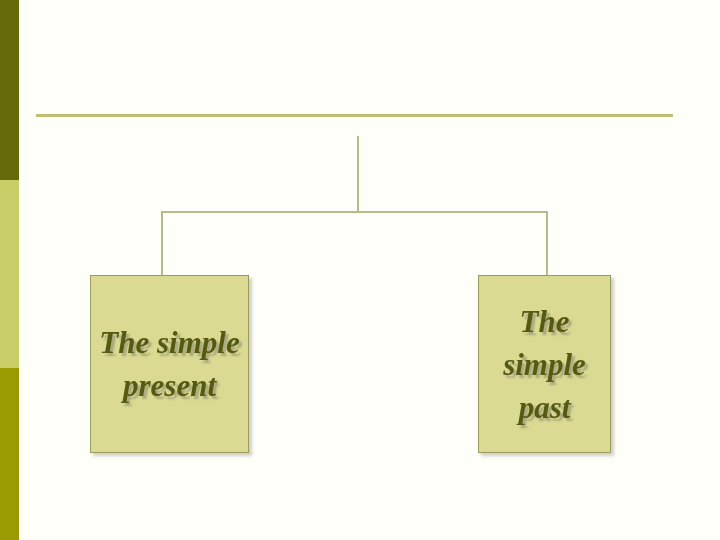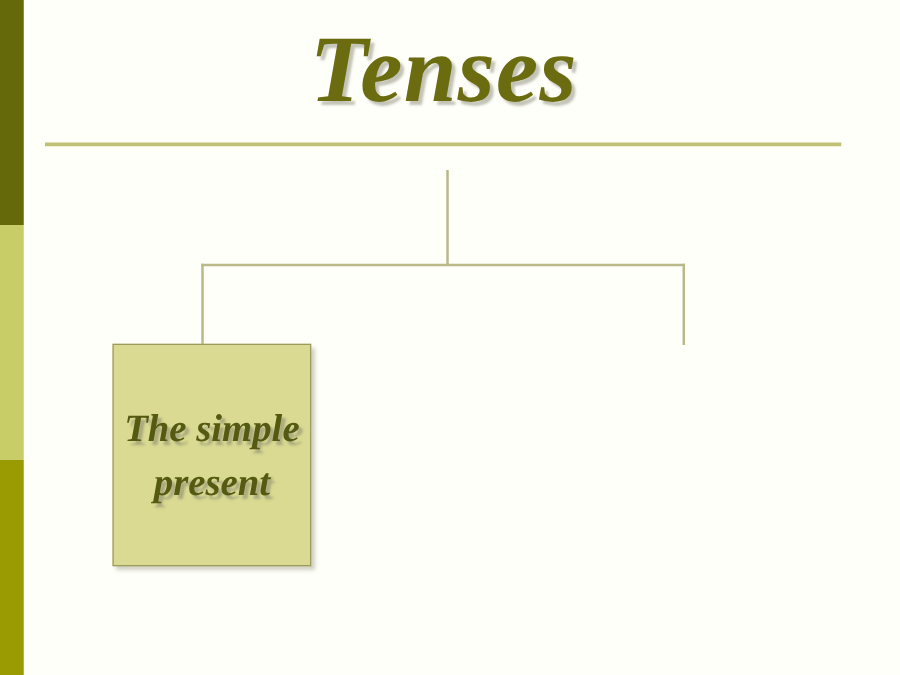--- a/index.html
+++ b/index.html
@@ -137,26 +137,28 @@
 <body>
 
 <div id="slide">
 
   <div class="sidebar">
     <div class="band band-top"></div>
     <div class="band band-middle"></div>
     <div class="band band-bottom"></div>
   </div>
 
-  <div class="title">Tenses</div>
   <div class="title-rule"></div>
 
   <div class="conn conn-stem"></div>
   <div class="conn conn-bar"></div>
   <div class="conn conn-drop-left"></div>
   <div class="conn conn-drop-right"></div>
 
   <div class="node node-left">
     <span class="node-label">The simple present</span>
   </div>
 
+  <div class="node node-right">
+    <span class="node-label">The simple past</span>
+  </div>
 
 </div>
 
 </body></html>

